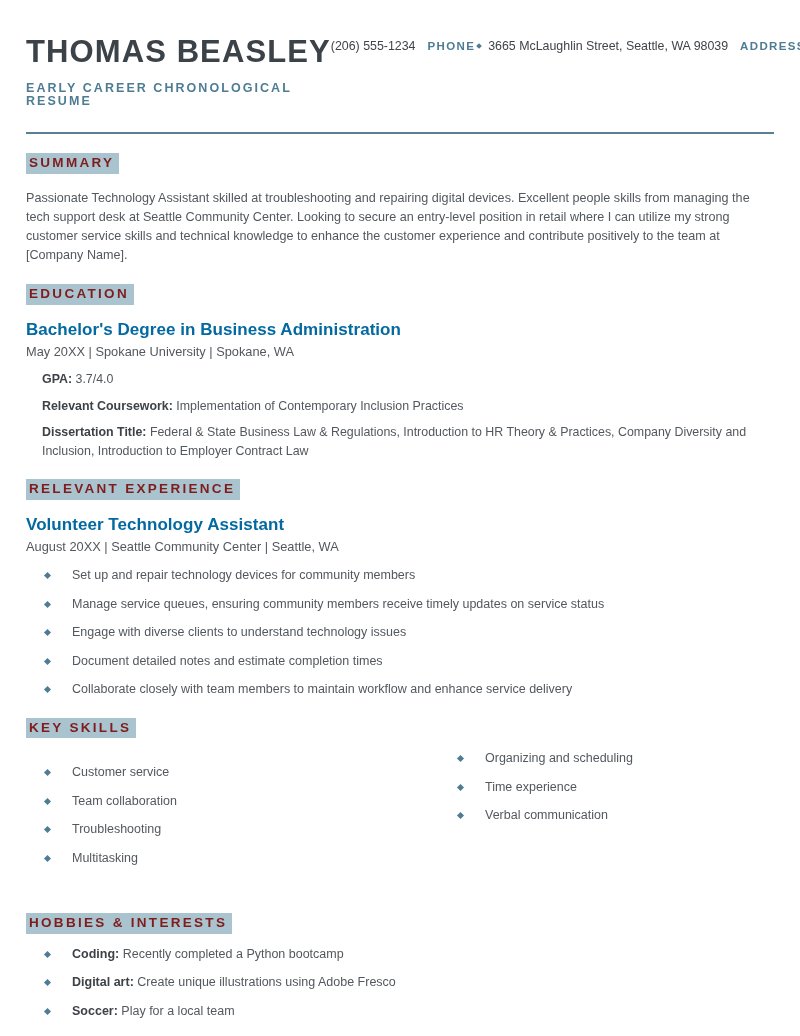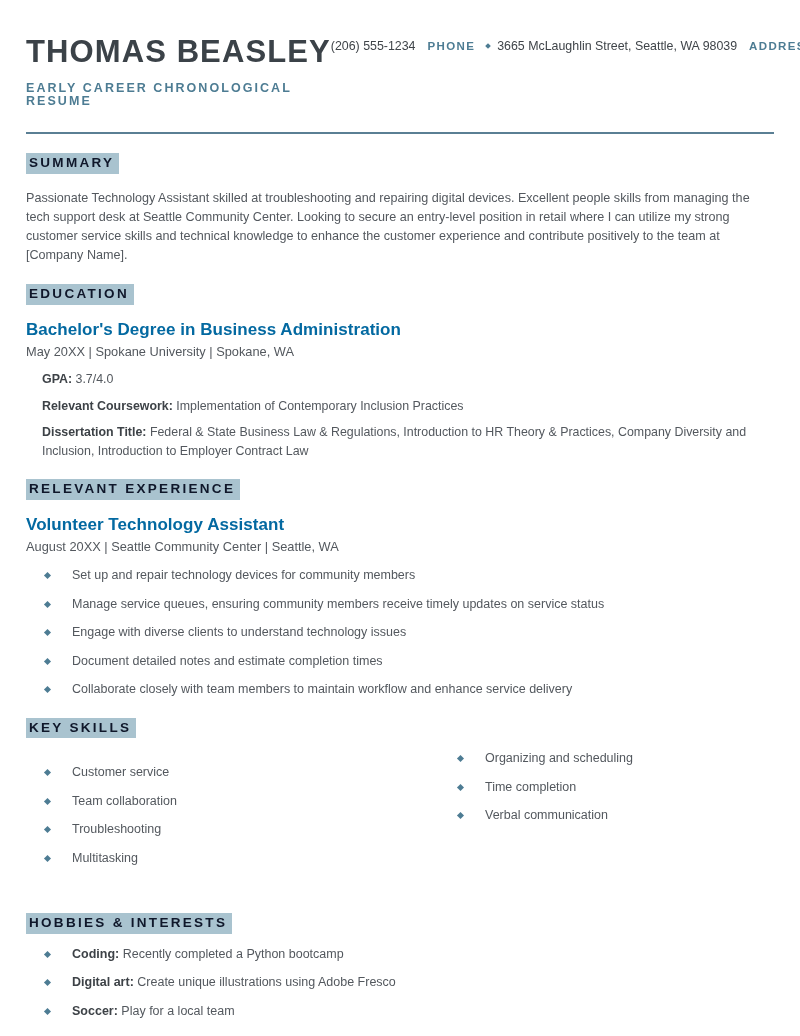--- a/index.html
+++ b/index.html
@@ -69,21 +69,21 @@
     line-height: 1.15;
     white-space: nowrap;
   }
   .contact-label {
     font-size: 11.5px;
     font-weight: bold;
     letter-spacing: 1.35px;
     color: #4d7c93;
     display: flex;
     align-items: center;
-    gap: 11px;
+    gap: 2px;
     white-space: nowrap;
   }
   .label-text { display: inline-block; }
   .diamond {
     display: inline-block;
     width: 4px;
     height: 4px;
     background: #4d7c93;
     transform: rotate(45deg);
     flex: 0 0 auto;
@@ -94,21 +94,21 @@
     height: 2px;
     background: #5a7f94;
     width: 100%;
   }
 
   
   .section { margin-top: 19px; }
   .section-title {
     display: inline-block;
     background: #a9c3cf;
-    color: #0f172a;
+    color: #7f1d1d;
     font-size: 13.5px;
     font-weight: bold;
     letter-spacing: 2.3px;
     padding: 2px 5px 3px 3px;
     line-height: 1.15;
   }
 
   .body-text {
     margin-top: 15px;
     font-size: 12.6px;
@@ -292,21 +292,21 @@
           <span class="bullet-text">Multitasking</span>
         </li>
       </ul>
       <ul class="skills-col bullets" style="margin-top:0;">
         <li class="bullet">
           <span class="bullet-marker"></span>
           <span class="bullet-text">Organizing and scheduling</span>
         </li>
         <li class="bullet">
           <span class="bullet-marker"></span>
-          <span class="bullet-text">Time completion</span>
+          <span class="bullet-text">Time experience</span>
         </li>
         <li class="bullet">
           <span class="bullet-marker"></span>
           <span class="bullet-text">Verbal communication</span>
         </li>
       </ul>
     </div>
   </div>
 
   <div class="section">

